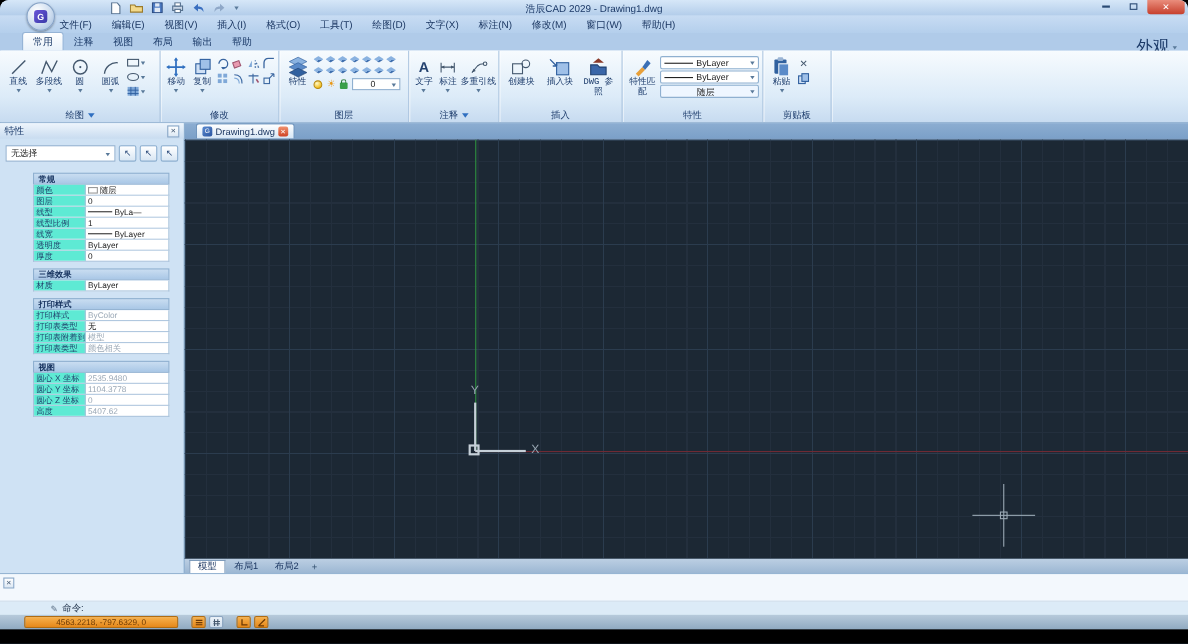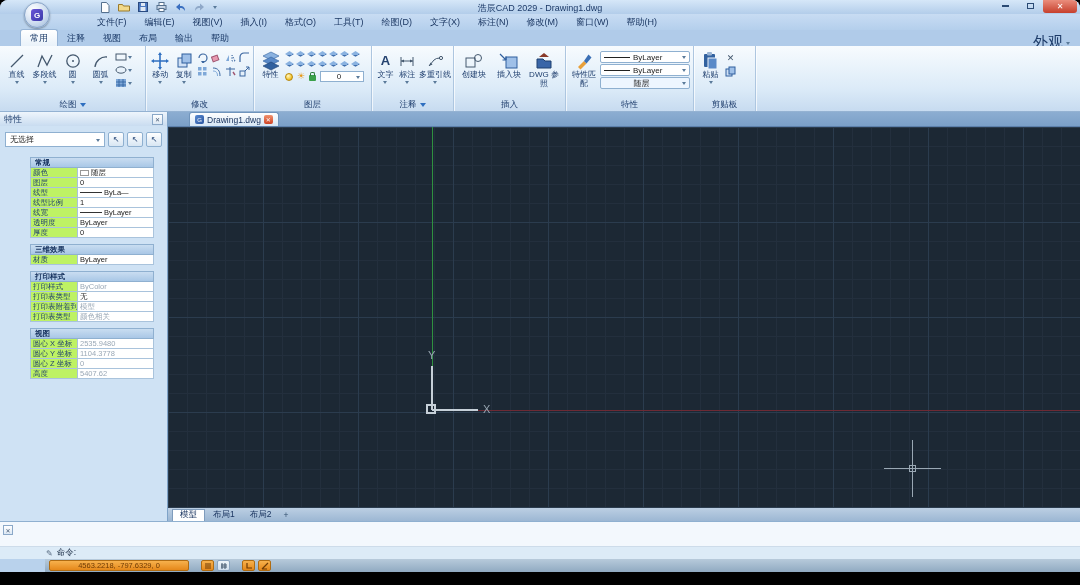--- a/index.html
+++ b/index.html
@@ -14,38 +14,38 @@
 .qat svg{display:block;}
 .winbtns{position:absolute;right:3px;top:0;display:flex;align-items:flex-start;}
 .winbtn{width:25px;height:12px;display:flex;align-items:center;justify-content:center;}
 .minbar{width:7px;height:2px;background:#2a4a74;}
 .maxbox{width:7px;height:6px;border:1px solid #2a4a74;}
 .winbtn.close{width:34px;height:13px;background:linear-gradient(#ea8d7c,#c63f2c);color:#fff;border-radius:0 0 3px 3px;font-size:8px;}
 .appbtn{position:absolute;left:24px;top:2px;width:26px;height:26px;border-radius:50%;background:radial-gradient(circle at 35% 30%,#ffffff,#cfdef0 55%,#9ab6d8);border:1px solid #86a2c6;box-shadow:0 1px 2px rgba(0,0,0,.35);z-index:9;display:flex;align-items:center;justify-content:center;}
 .applogo{width:12px;height:12px;border-radius:3px;background:linear-gradient(135deg,#6a55d8,#3a3aa8);color:#fff;font-size:8px;font-weight:bold;display:flex;align-items:center;justify-content:center;}
 
 
-.menubar{position:absolute;left:0;top:14px;right:0;height:16px;background:linear-gradient(#c8dcf3,#b4cfec);display:flex;align-items:center;padding-left:58px;margin-left:30px;}
+.menubar{position:absolute;left:0;top:14px;right:0;height:16px;background:linear-gradient(#c8dcf3,#b4cfec);display:flex;align-items:center;padding-left:45px;}
 .menuitem{font-size:9px;color:#17335f;padding:0 9px;}
 
 
 .tabstrip{position:absolute;left:0;top:30px;right:0;height:16px;background:#b0cbe9;display:flex;align-items:flex-end;padding-left:20px;}
 .rtab{font-size:9px;color:#1b3a68;padding:2px 9px 1px;border-radius:3px 3px 0 0;}
 .rtab.active{background:linear-gradient(#ffffff,#e9f2fa);border:1px solid #96b4d6;border-bottom:none;}
 .appearance{position:absolute;right:10px;top:33px;font-size:15px;color:#1b3a68;display:flex;align-items:center;gap:3px;}
 
 
 .ribbon{position:absolute;left:0;top:46px;right:0;height:66px;background:linear-gradient(#f7fbfe,#dcebf8 65%,#c7dbf0);border-bottom:1px solid #94b2d2;display:flex;}
 .rpanel{height:100%;display:flex;flex-direction:column;border-right:1px solid #adc6e0;box-shadow:1px 0 0 rgba(255,255,255,.7);}
 .rtools{flex:1;display:flex;align-items:flex-start;padding:4px 2px 0 3px;gap:1px;}
 .rlabel{height:13px;display:flex;align-items:center;justify-content:center;font-size:8.5px;color:#1d3c6c;gap:3px;}
 .btool{display:flex;flex-direction:column;align-items:center;width:27px;}
 .btool.w34{width:34px;}
 .btool .icon{height:21px;display:flex;align-items:center;justify-content:center;}
-.btool .lbl{font-size:8px;color:#1d3c6c;text-align:center;line-height:1.1;}
+.btool .lbl{font-size:8px;color:#1d3c6c;text-align:center;line-height:1.1;font-family:Liberation Mono, monospace;}
 .caret{width:0;height:0;border-left:2.5px solid transparent;border-right:2.5px solid transparent;border-top:3px solid #5a7a9a;margin-top:1px;}
 .fcaret{width:0;height:0;border-left:3.5px solid transparent;border-right:3.5px solid transparent;border-top:4px solid #2f6fc0;}
 .scol{display:flex;flex-direction:column;gap:1px;padding-top:1px;}
 .sic{display:flex;align-items:center;gap:1px;height:12px;}
 .sgrid{display:grid;grid-template-columns:repeat(4,13px);grid-auto-rows:13px;gap:1px;padding-top:1px;}
 .sgrid .cell{display:flex;align-items:center;justify-content:center;}
 .atool{font-size:13px;font-weight:bold;color:#24426f;}
 
 .lrows{display:flex;flex-direction:column;gap:1px;padding-top:1px;}
 .lrow{display:flex;gap:2px;}
@@ -57,39 +57,39 @@
 .ldrop{width:44px;height:11px;background:#fff;border:1px solid #8fb0d0;display:flex;align-items:center;font-size:8px;color:#222;padding:0 3px;gap:2px;}
 .ldrop .v{flex:1;text-align:center;}
 
 .pcol{display:flex;flex-direction:column;gap:1px;padding-top:1px;}
 .pdrop{width:90px;height:12px;background:#fff;border:1px solid #8fb0d0;border-radius:2px;display:flex;align-items:center;font-size:8px;color:#222;padding:0 3px;gap:3px;}
 .pdrop .lg{width:26px;height:1px;background:#222;}
 .pdrop .v{flex:1;}
 .pdrop.sel{background:#eef6ff;}
 
 
-.doctabs{position:absolute;left:168px;top:112px;right:0;height:15px;background:linear-gradient(#8cadd1,#7ba0c8);display:flex;align-items:flex-end;padding-left:21px;border-bottom:1px solid #5d81ac;}
+.doctabs{position:absolute;left:168px;top:112px;right:0;height:15px;background:linear-gradient(#8cadd1,#7ba0c8);display:flex;align-items:flex-end;padding-left:10px;border-bottom:1px solid #5d81ac;}
 .doctab{height:14px;background:linear-gradient(#ffffff,#d6e6f5);border:1px solid #6f94bc;border-bottom:none;border-radius:3px 3px 0 0;display:flex;align-items:center;gap:3px;padding:0 5px;font-size:8.5px;color:#1a3560;}
 .dwgicon{width:9px;height:9px;border-radius:2px;background:linear-gradient(135deg,#5a8ad0,#2a55a0);color:#fff;font-size:6px;display:flex;align-items:center;justify-content:center;}
 .tabclose{width:9px;height:9px;background:linear-gradient(#f0926e,#cf4326);border-radius:2px;color:#fff;font-size:6px;display:flex;align-items:center;justify-content:center;}
 
 
 .palette{position:absolute;left:0;top:112px;width:168px;height:409px;background:#cfe2f4;border-right:1px solid #7fa3c8;}
 .phead{height:14px;display:flex;align-items:center;padding:0 4px;background:linear-gradient(#eef5fc,#c9dcf0);font-size:9px;color:#1d3c6c;}
 .phead .sp{flex:1;}
 .xbtn{width:11px;height:11px;border:1px solid #8aa8c8;background:linear-gradient(#fff,#dce8f4);font-size:6px;display:flex;align-items:center;justify-content:center;color:#445a74;}
 .pctrl{display:flex;gap:3px;padding:6px 5px 0 5px;align-items:center;}
 .pselect{flex:1;height:15px;background:#fff;border:1px solid #8fb0d0;font-size:8px;color:#222;display:flex;align-items:center;padding:0 4px;}
 .pselect .sp{flex:1;}
 .pbtn{width:16px;height:15px;border:1px solid #8fb0d0;background:linear-gradient(#ffffff,#d8e6f3);border-radius:2px;font-size:8px;display:flex;align-items:center;justify-content:center;color:#2a4a7a;}
 .ptable{margin:10px 16px 0 30px;width:124px;font-size:7.5px;}
 .psec{margin-bottom:6px;}
 .psech{background:linear-gradient(#c9ddf1,#a9c7e6);border:1px solid #8fb0d0;color:#14305c;font-weight:bold;height:11px;display:flex;align-items:center;padding:0 4px;}
 .prow{display:flex;height:10px;border:1px solid #a9c3dc;border-top:none;background:#fff;}
-.prow .pl{flex:0 0 47px;background:#bef264;color:#23446e;padding:0 2px;display:flex;align-items:center;border-right:1px solid #a9c3dc;overflow:hidden;white-space:nowrap;}
+.prow .pl{flex:0 0 47px;background:#5eead4;color:#23446e;padding:0 2px;display:flex;align-items:center;border-right:1px solid #a9c3dc;overflow:hidden;white-space:nowrap;}
 .prow .pv{flex:1;display:flex;align-items:center;padding:0 2px;color:#222;gap:2px;overflow:hidden;white-space:nowrap;}
 .pv.muted{color:#9aa8b6;}
 .swatch{width:9px;height:6px;background:#fff;border:1px solid #999;flex:0 0 auto;}
 .lineg{width:22px;height:1px;background:#333;flex:0 0 auto;}
 
 
 .canvas{position:absolute;left:168px;top:127px;right:0;height:381px;background-color:#1c2834;background-image:
 repeating-linear-gradient(to right,#2b3c4e 0 1px,transparent 1px 95px),
 repeating-linear-gradient(to bottom,#2b3c4e 0 1px,transparent 1px 95px),
 repeating-linear-gradient(to right,#232f3d 0 1px,transparent 1px 19px),
@@ -110,21 +110,21 @@
 .ltab.active{background:#fff;border:1px solid #7f9cbc;border-bottom:none;}
 .ltab.add{padding:0 4px;color:#33506f;}
 
 
 .cmd{position:absolute;left:0;top:521px;right:0;height:38px;background:#dcebf7;border-top:1px solid #8fb0d0;}
 .cmdhist{position:absolute;left:0;top:0;right:0;height:25px;background:#f3f8fd;border-bottom:1px solid #cddcea;}
 .cmdline{position:absolute;left:0;bottom:0;right:0;height:12px;display:flex;align-items:center;padding-left:46px;font-size:8.5px;color:#20324a;gap:4px;}
 .cmdico{color:#5a6e84;font-size:8px;}
 
 
-.status{position:absolute;left:0;top:559px;right:0;height:13px;background:linear-gradient(#b7cadb,#90aac1);display:flex;align-items:center;padding-left:4px;gap:3px;margin-left:45px;}
+.status{position:absolute;left:0;top:559px;right:0;height:13px;background:linear-gradient(#b7cadb,#90aac1);display:flex;align-items:center;padding-left:22px;gap:3px;}
 .coords{width:140px;height:11px;background:linear-gradient(#f7b14d,#e5881a);border:1px solid #b06c12;border-radius:2px;color:#6e3a04;font-size:7.5px;display:flex;align-items:center;justify-content:center;}
 .stbtn{width:13px;height:11px;border:1px solid #b06c12;background:linear-gradient(#f7b14d,#e5881a);border-radius:2px;font-size:6px;color:#6e3a04;display:flex;align-items:center;justify-content:center;}
 .stbtn.lt{background:linear-gradient(#eef4fa,#cfdeed);border-color:#8aa4c0;color:#44586e;}
 .stgap{width:6px;}
 </style>
 </head>
 <body>
 
 <div class="window">
 

